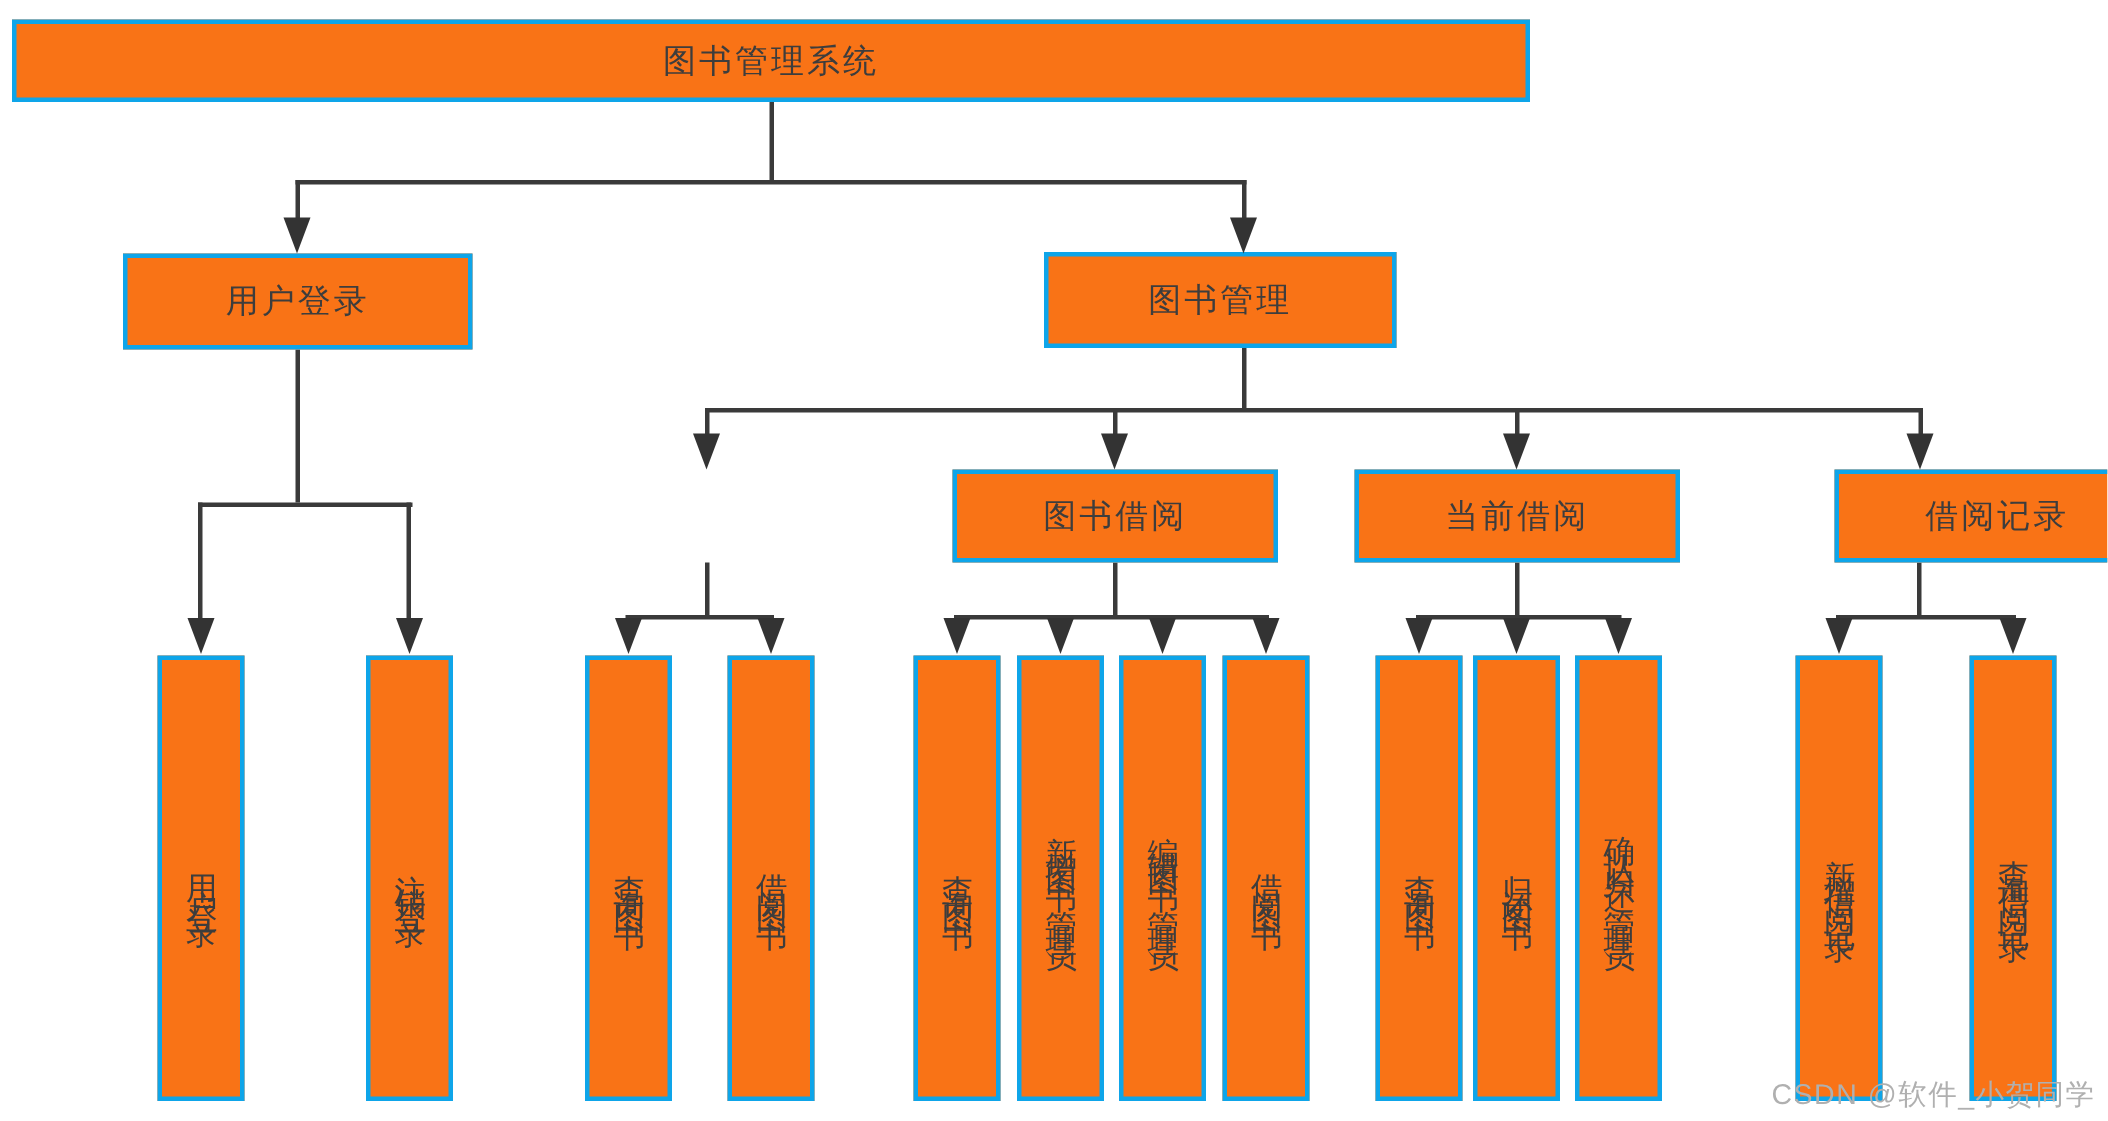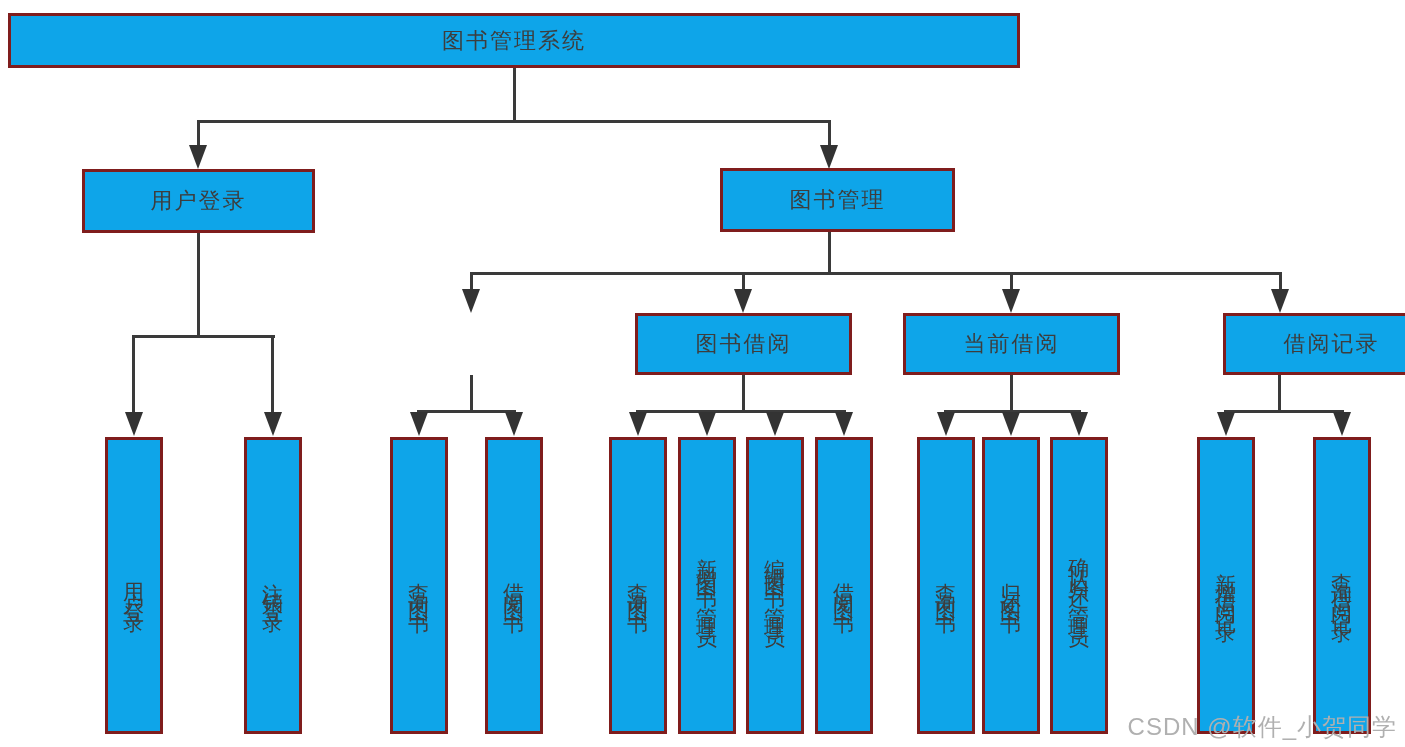--- a/index.html
+++ b/index.html
@@ -1,27 +1,27 @@
 <!DOCTYPE html>
 <html><head>
 <meta charset="utf-8">
 <style>
   html,body{margin:0;padding:0;background:#fff;}
   body{font-family:"Liberation Sans","DejaVu Sans",sans-serif;color:#3d3d3d;}
   .canvas{position:relative;width:1405px;height:747px;background:#fff;overflow:hidden;}
-  .box{position:absolute;box-sizing:border-box;background:#0ea5e9;border:3px solid #7f1d1d;
+  .box{position:absolute;box-sizing:border-box;background:#f97316;border:3px solid #0ea5e9;
        display:flex;align-items:center;justify-content:center;z-index:1;}
   .lbl{font-size:22px;letter-spacing:2px;white-space:nowrap;}
   .vlbl{font-size:21px;writing-mode:vertical-rl;text-orientation:mixed;
         letter-spacing:10px;line-height:1;}
   .hl{position:absolute;height:3px;background:#3a3a3a;z-index:0;}
   .vl{position:absolute;width:3px;background:#3a3a3a;z-index:0;}
   .arrow{position:absolute;width:0;height:0;border-left:9px solid transparent;
          border-right:9px solid transparent;border-top:24px solid #333;z-index:2;}
-  .watermark{position:absolute;right:8px;bottom:4px;font-size:24px;color:#b0b0b0;
+  .watermark{position:absolute;right:8px;bottom:4px;font-size:19px;color:#b0b0b0;
              letter-spacing:1px;z-index:5;white-space:nowrap;}
 </style>
 </head>
 <body>
 
 <div class="canvas">
 
   <div class="box" style="left:8px;top:13px;width:1012px;height:55px">
     <span class="lbl">图书管理系统</span>
   </div>
@@ -29,21 +29,21 @@
   <div class="vl" style="left:513px;top:68px;height:52px"></div>
   <div class="hl" style="left:197px;top:120px;width:634px"></div>
   <div class="vl" style="left:197px;top:120px;height:27px"></div>
   <div class="vl" style="left:828px;top:120px;height:27px"></div>
   <div class="arrow" style="left:189px;top:145px"></div>
   <div class="arrow" style="left:820px;top:145px"></div>
 
   <div class="box" style="left:82px;top:169px;width:233px;height:64px">
     <span class="lbl">用户登录</span>
   </div>
-  <div class="box" style="left:720px;top:168px;width:235px;height:64px">
+  <div class="box" style="left:696px;top:168px;width:235px;height:64px">
     <span class="lbl">图书管理</span>
   </div>
 
   <div class="vl" style="left:828px;top:232px;height:40px"></div>
   <div class="hl" style="left:470px;top:272px;width:812px"></div>
   <div class="vl" style="left:470px;top:272px;height:19px"></div>
   <div class="vl" style="left:742px;top:272px;height:19px"></div>
   <div class="vl" style="left:1010px;top:272px;height:19px"></div>
   <div class="vl" style="left:1279px;top:272px;height:19px"></div>
   <div class="arrow" style="left:462px;top:289px"></div>

